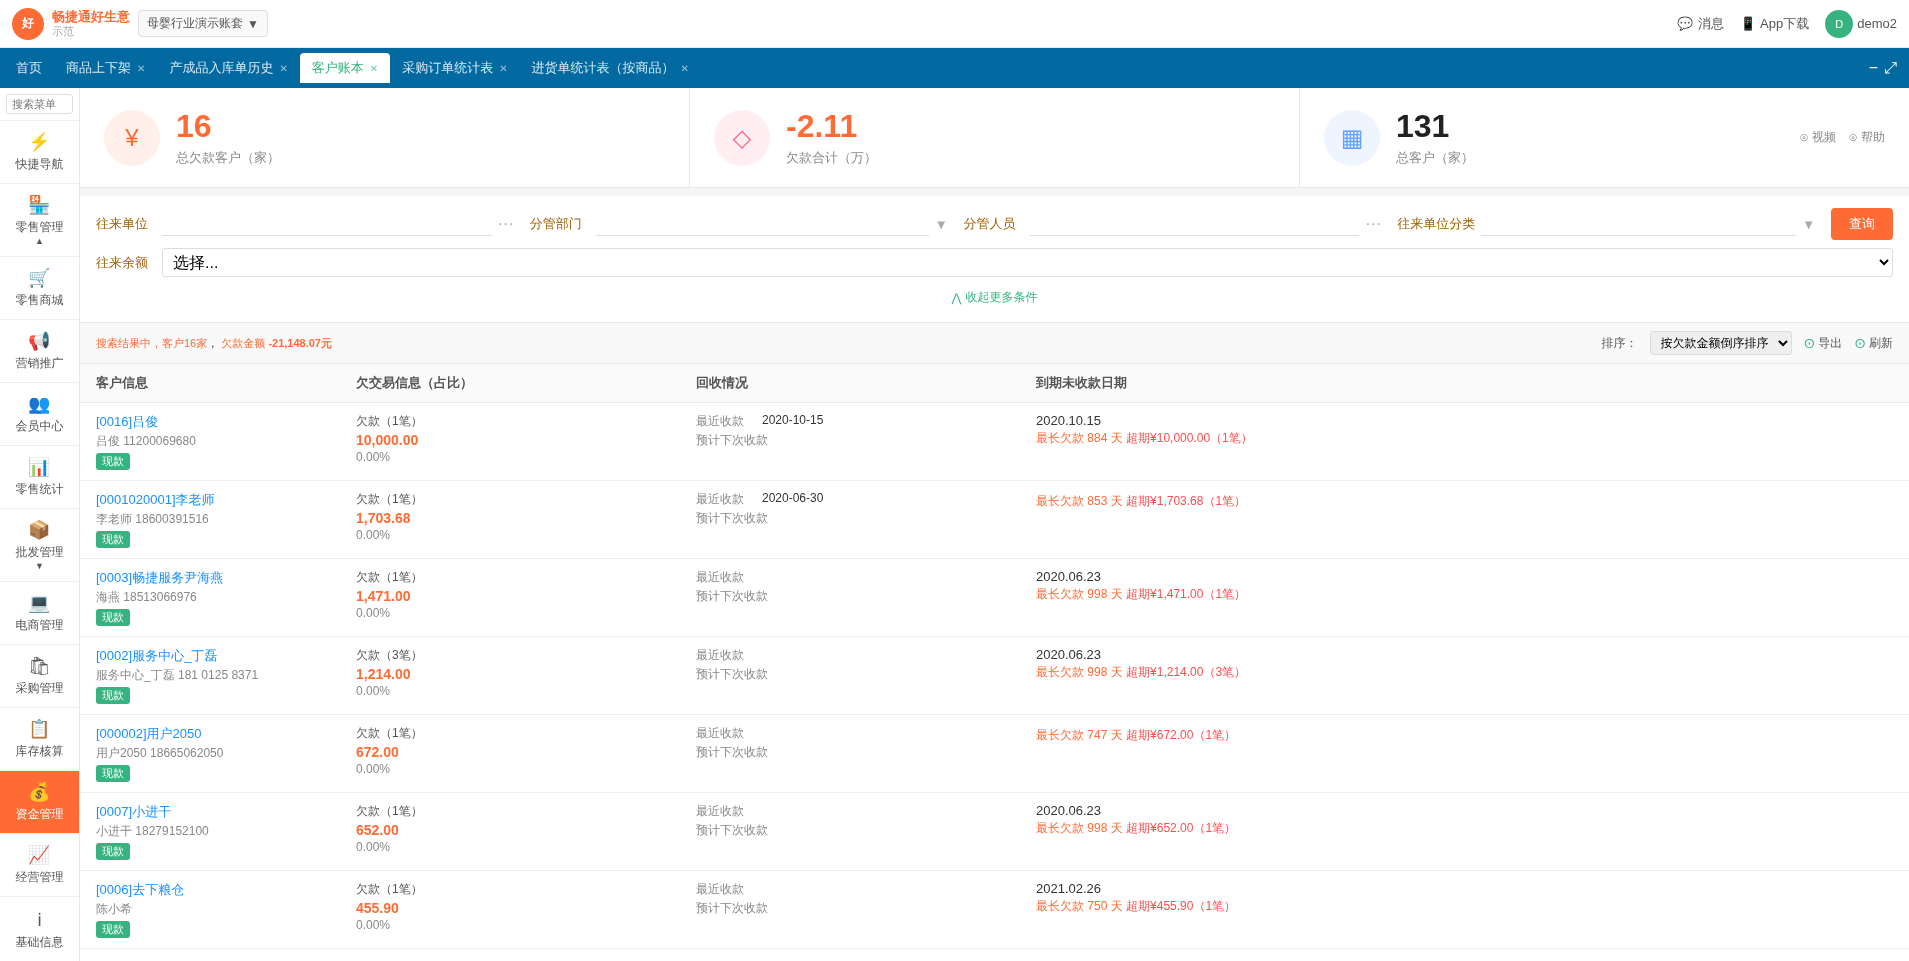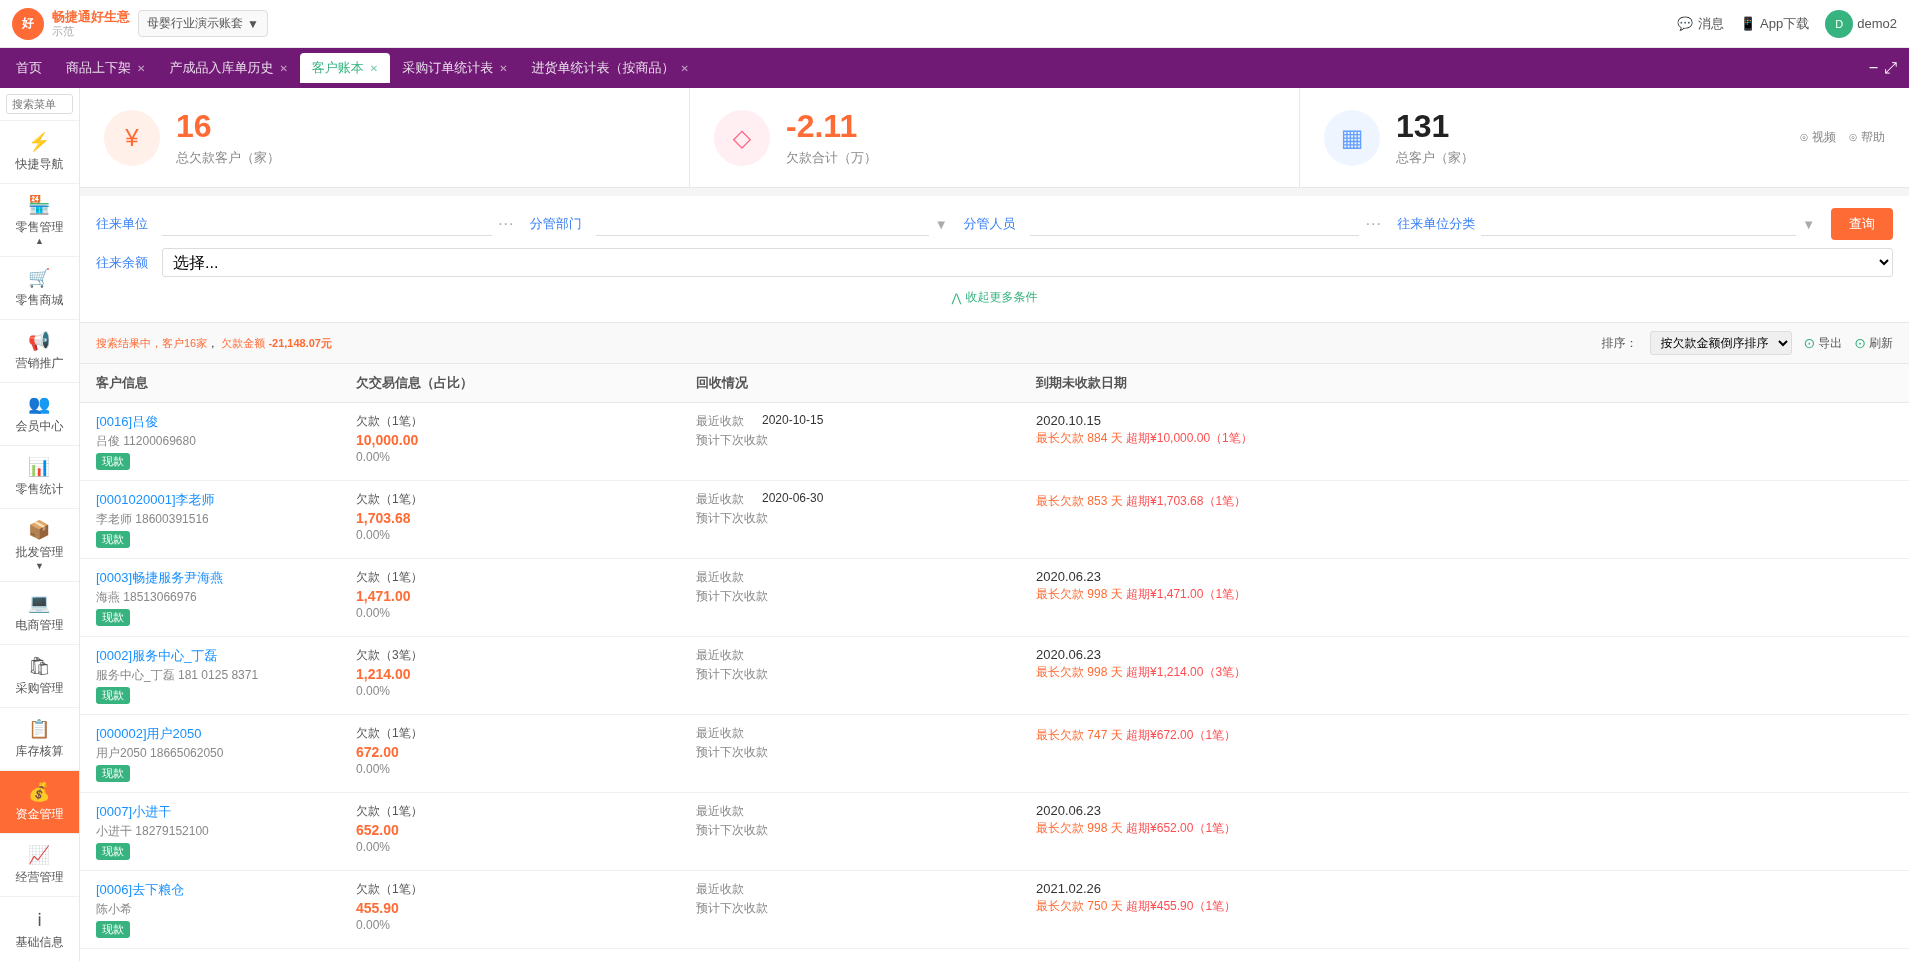--- a/index.html
+++ b/index.html
@@ -66,21 +66,21 @@
       align-items: center;
       justify-content: center;
       color: white;
       font-size: 11px;
     }
     
     
     .tabs-bar {
       display: flex;
       align-items: center;
-      background: #701a75;
+      background: #0369a1;
       height: 40px;
       padding: 0 4px;
     }
     .tab {
       display: flex;
       align-items: center;
       gap: 6px;
       padding: 6px 12px;
       color: rgba(255,255,255,0.85);
       cursor: pointer;
@@ -207,21 +207,21 @@
       align-items: center;
       gap: 16px;
       margin-bottom: 8px;
     }
     .filter-item {
       display: flex;
       align-items: center;
       gap: 6px;
       flex: 1;
     }
-    .filter-label { color: #3b82f6; font-size: 13px; white-space: nowrap; min-width: 60px; }
+    .filter-label { color: #a16207; font-size: 13px; white-space: nowrap; min-width: 60px; }
     .filter-input {
       flex: 1;
       border: none;
       border-bottom: 1px solid #ddd;
       padding: 4px 6px;
       font-size: 13px;
       outline: none;
       background: transparent;
     }
     .filter-select {

